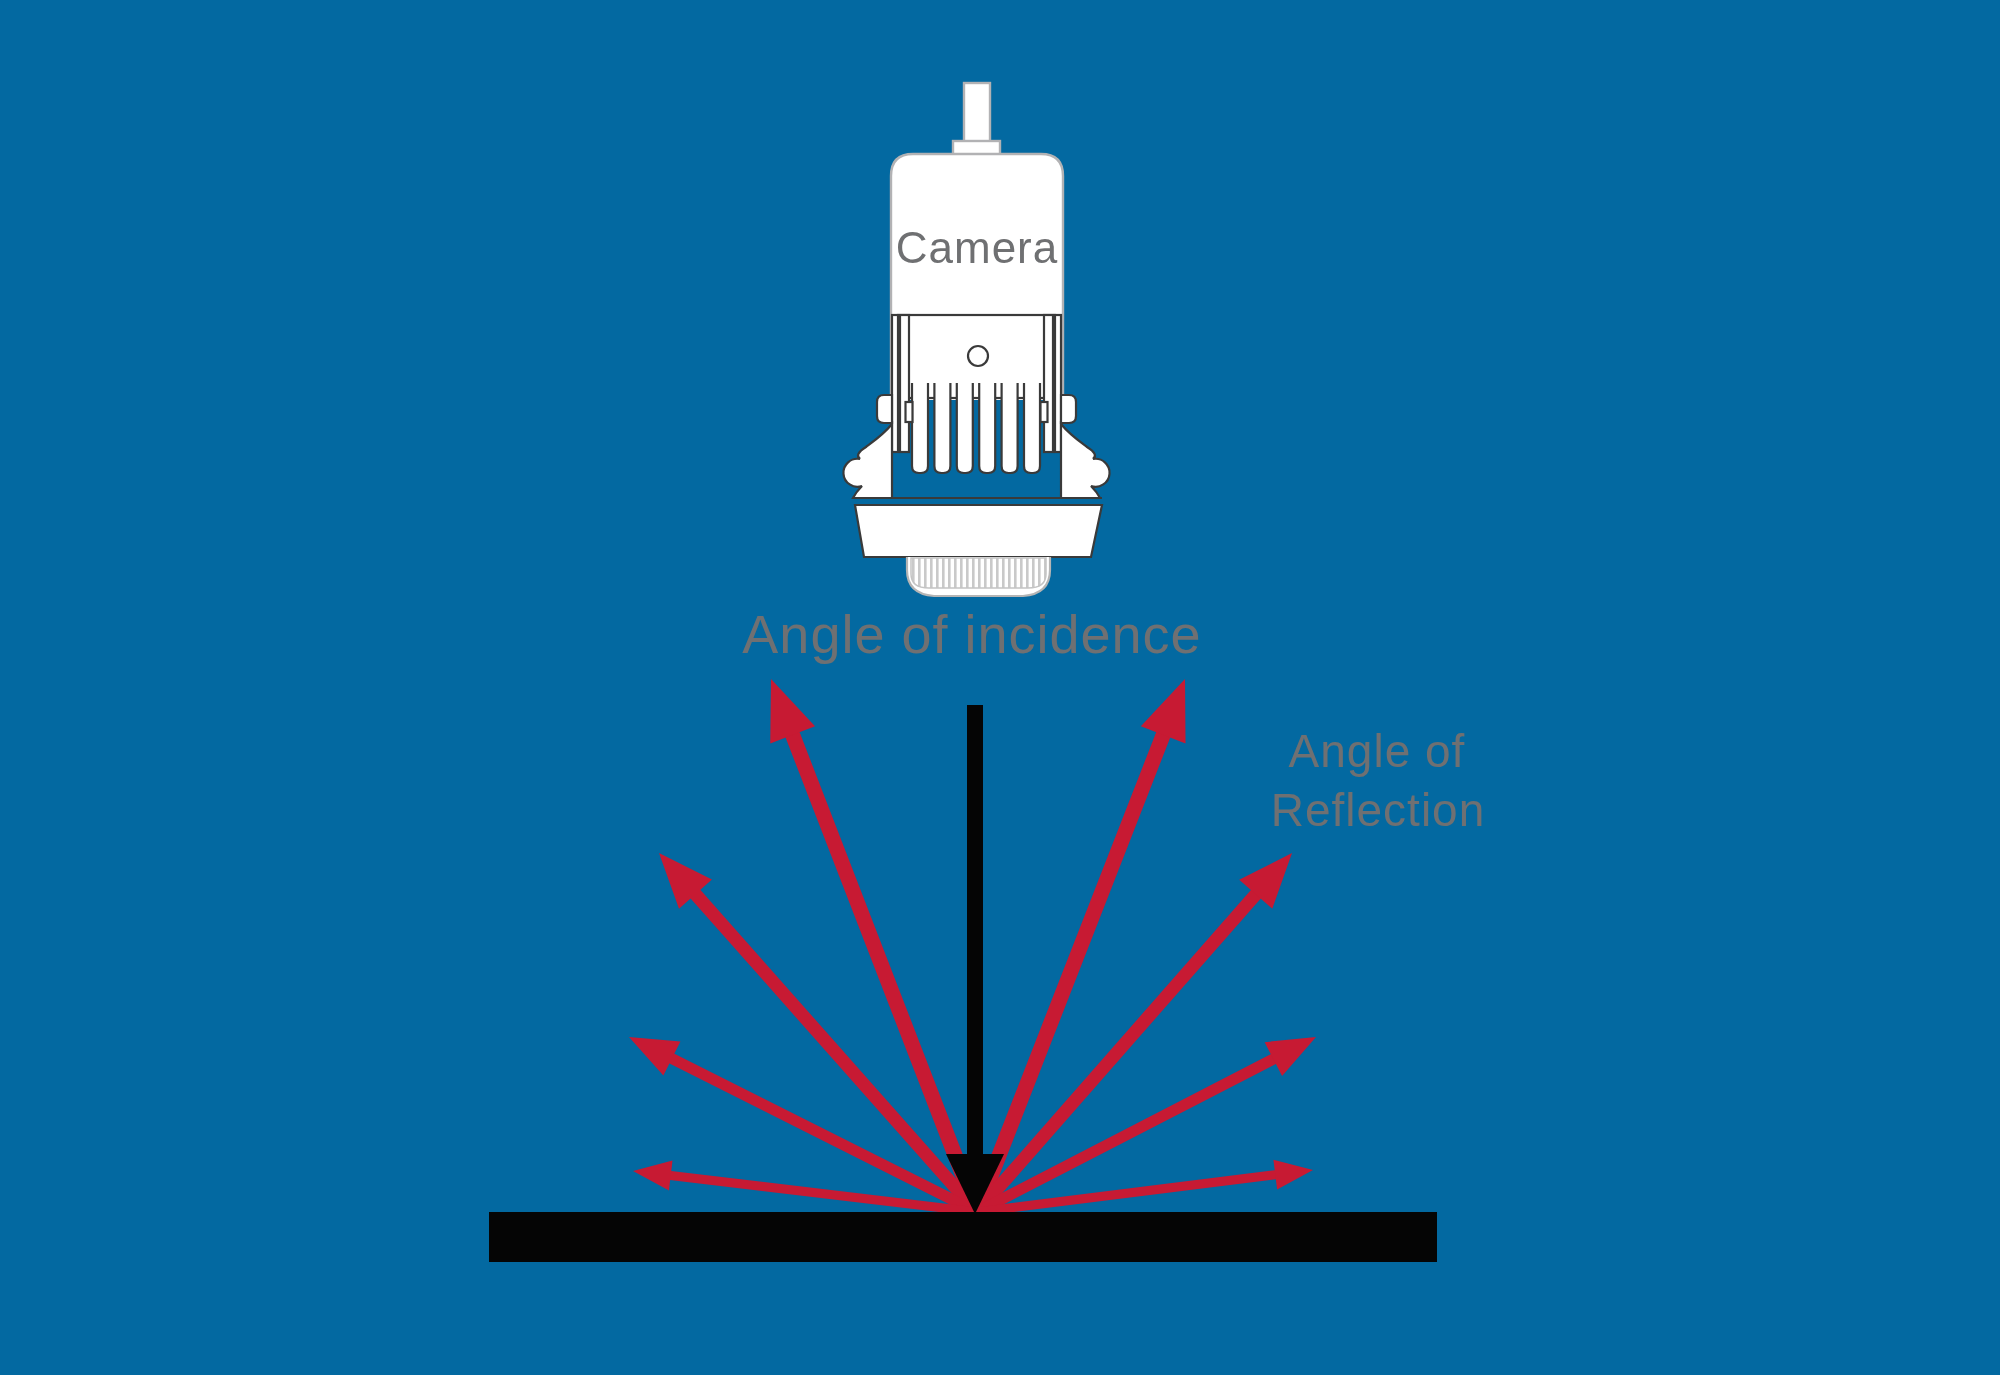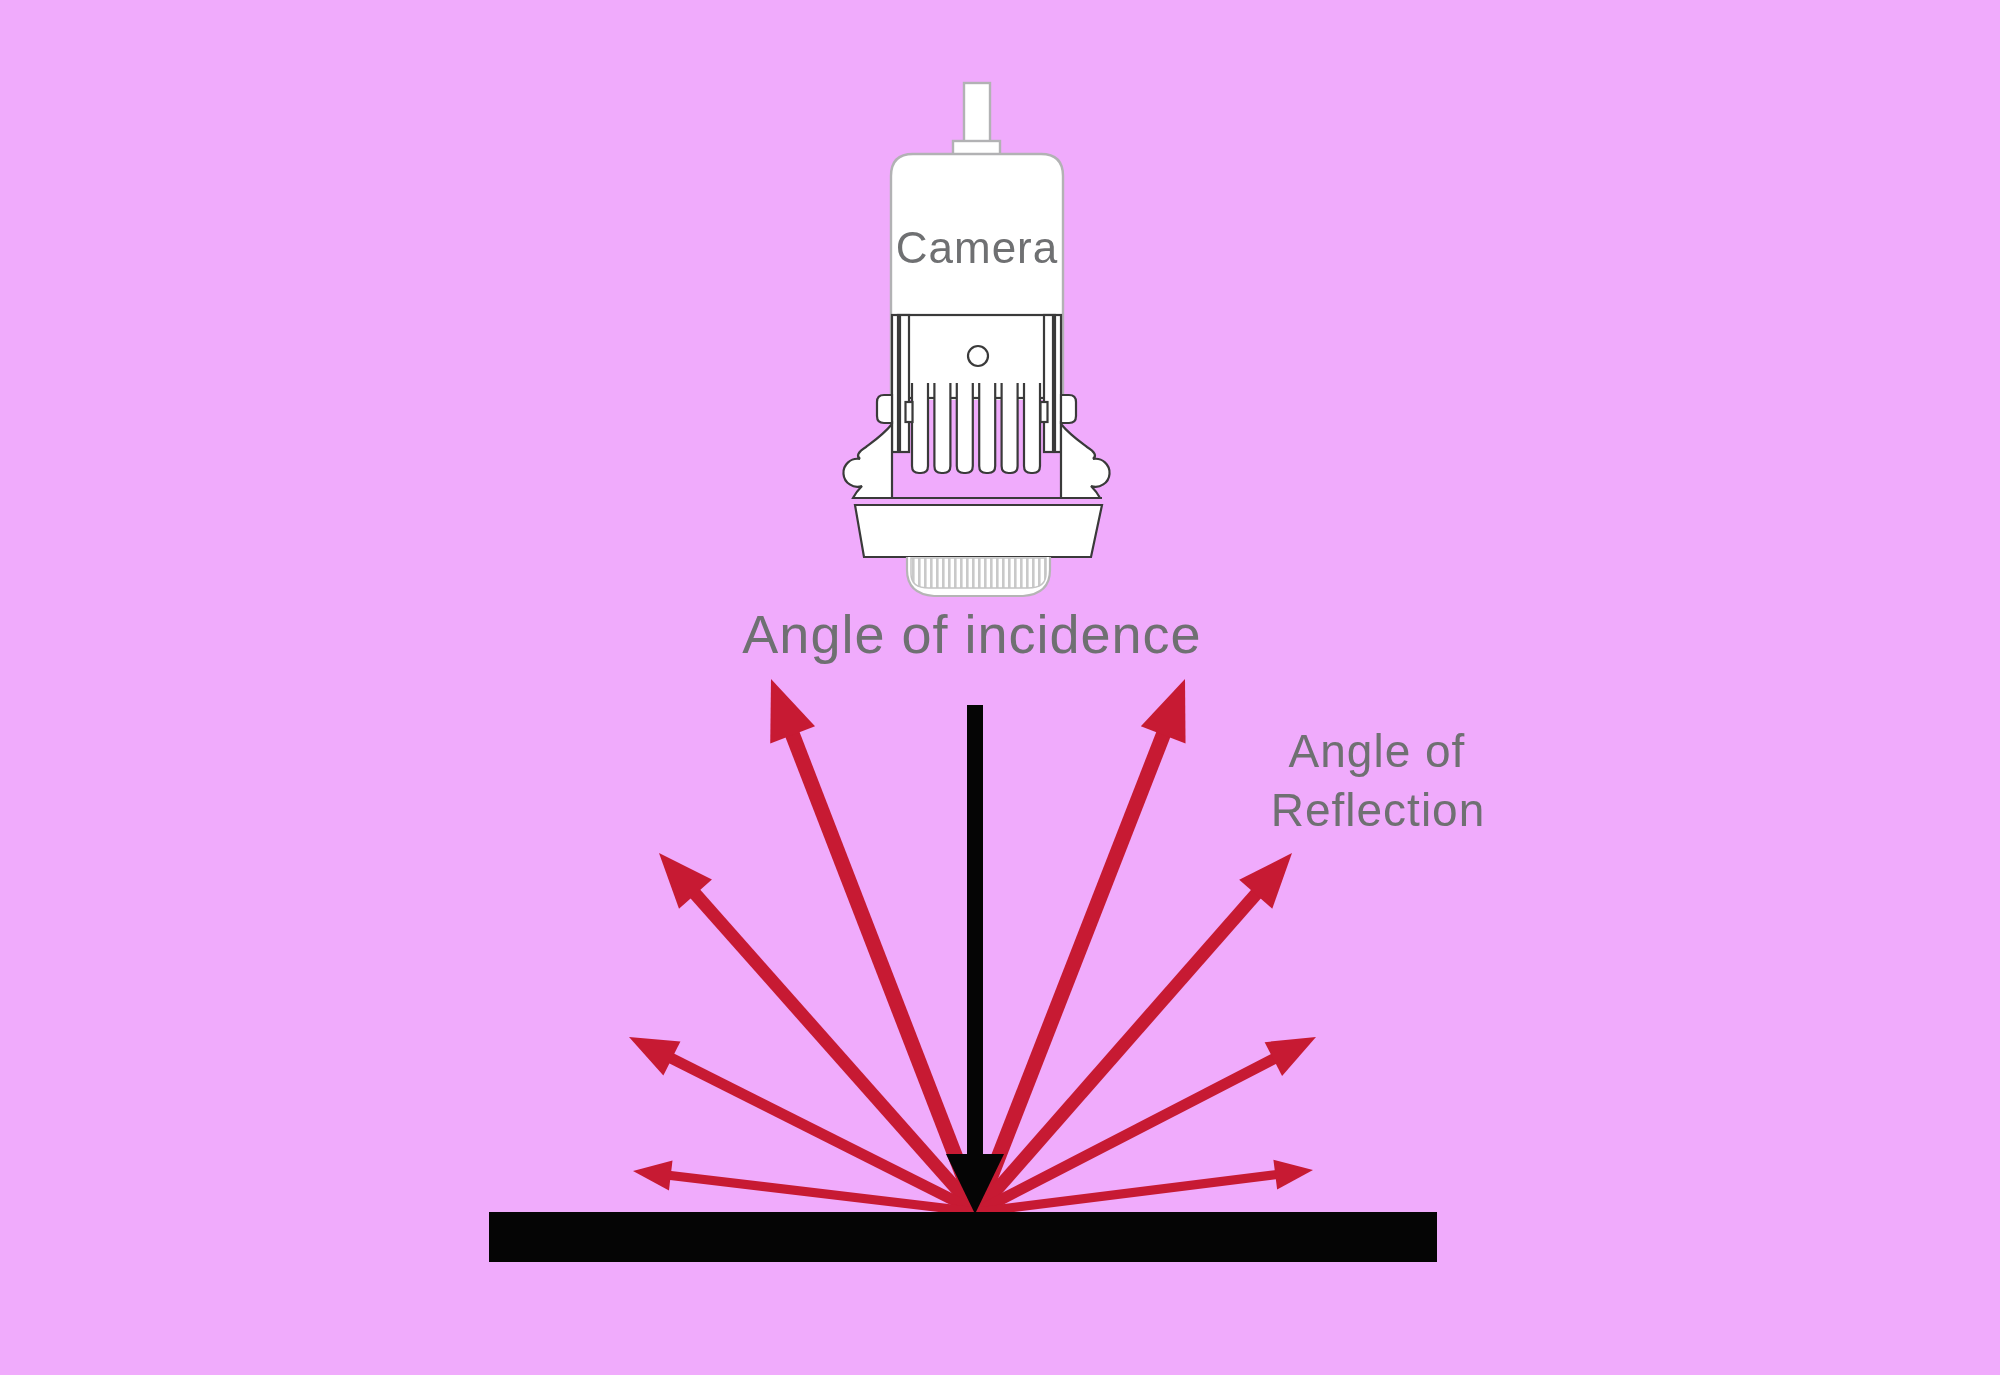--- a/index.html
+++ b/index.html
@@ -1,20 +1,20 @@
 <!DOCTYPE html>
 <html><head>
 <meta charset="utf-8">
 <style>
   html, body { margin: 0; padding: 0; background: #ffffff; }
   .stage {
     position: relative;
     width: 2000px;
     height: 1375px;
-    background: #f0abfc;
+    background: #0369a1;
     overflow: hidden;
     font-family: "Liberation Sans", "DejaVu Sans", sans-serif;
   }
   .stage svg { position: absolute; inset: 0; width: 100%; height: 100%; }
   text.label {
     font-family: "Liberation Sans", "DejaVu Sans", sans-serif;
     font-weight: 400;
     letter-spacing: 1px;
   }
   .camera-label-text   { font-size: 44px; }

